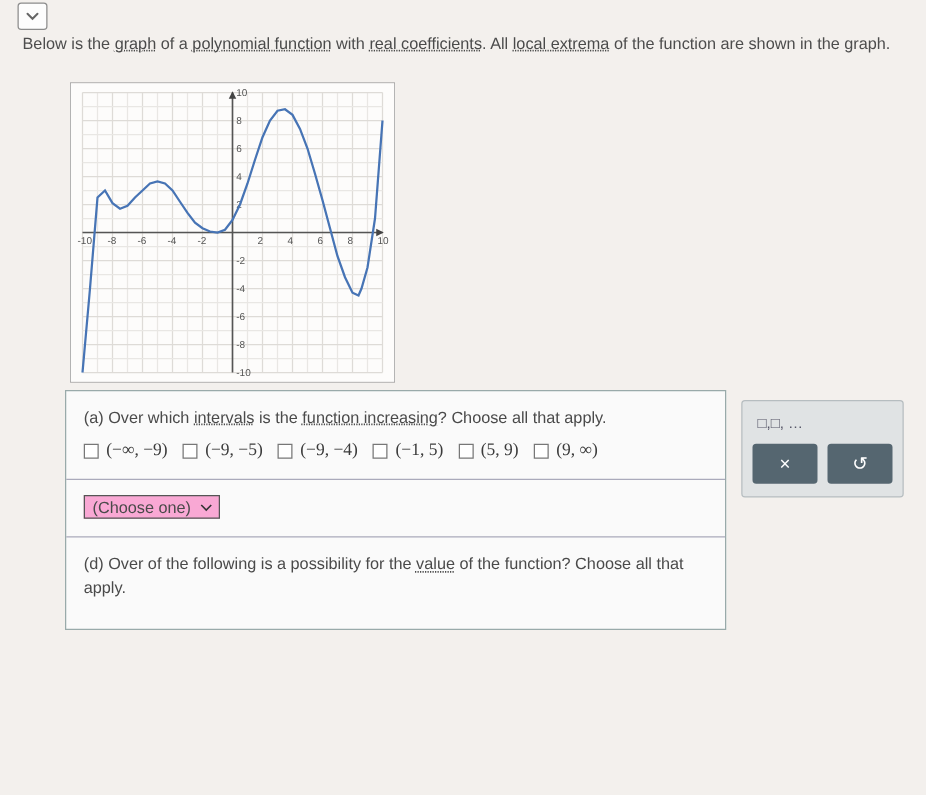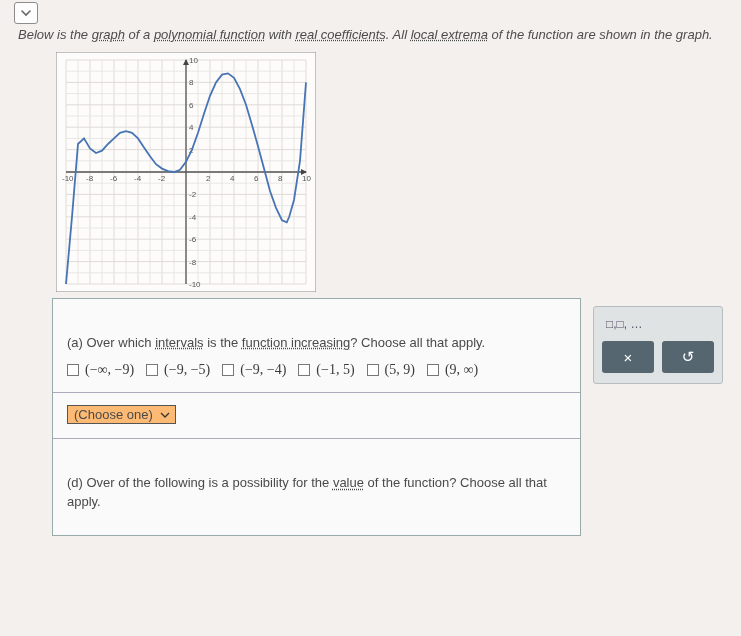--- a/index.html
+++ b/index.html
@@ -20,35 +20,35 @@
       width: 24px;
       height: 22px;
       border: 1px solid #8c8c8c;
       border-radius: 3px;
       background: #fdfdfd;
       display: flex;
       align-items: center;
       justify-content: center;
     }
     .content { padding: 26px 18px 10px 18px; }
-    .prompt { color: #4d4d4d; margin-bottom: 2px; line-height: 1.4; font-style: italic; }
+    .prompt { color: #4d4d4d; margin-bottom: 16px; line-height: 1.4; }
     .term { text-decoration: underline; text-decoration-style: dotted; color: #4a4a4a; }
     .graph-wrap { padding: 6px 0 6px 38px; }
     .graph-svg { display: block; }
     .subprompt { margin: 10px 0 14px 0; color: #4d4d4d; }
     .main-row { display: flex; gap: 12px; align-items: flex-start; }
     .answer-box { border: 1px solid #9aa; background: #fafafa; width: 540px; margin-left: 34px; }
     .section { border-top: 1px solid #aab; padding: 12px 14px 14px 14px; }
     .section:first-child { border-top: none; }
-    .qtext { color: #4a4a4a; margin-bottom: 10px; line-height: 1.4; margin-top: 23px; }
+    .qtext { color: #4a4a4a; margin-bottom: 10px; line-height: 1.4; }
     .opts-row { display: flex; flex-wrap: wrap; gap: 12px; align-items: center; }
     .opt { display: flex; align-items: center; gap: 6px; color: #3b3b3b; }
     .cb { width: 12px; height: 12px; border: 1px solid #777; background: #fff; display: inline-block; }
     .text-input { border: 1px solid #777; background: #fff; width: 18px; height: 20px; display: block; margin-left: 2px;}
-    .select-wrap { border: 1px solid #555; background: #fdba74; display: inline-flex; align-items: center; padding: 1px 4px 1px 6px; gap: 6px; }
+    .select-wrap { border: 1px solid #555; background: #f9a8d4; display: inline-flex; align-items: center; padding: 1px 4px 1px 6px; gap: 6px; }
     .select-arrow { width: 12px; height: 12px; display: inline-flex; align-items: center; justify-content: center; }
     .side-panel { border: 1px solid #b6bdc0; background: #e0e3e4; border-radius: 3px; padding: 8px 8px 10px 8px; width: 130px; margin-top: 8px;}
     .palette-row { padding: 2px 4px 10px 4px; color: #556; font-size: 12px; }
     .btn-row { display: flex; gap: 8px; }
     .sqbtn { width: 56px; height: 32px; border-radius: 3px; background: #556670; color: #fff; display: flex; align-items: center; justify-content: center; font-size: 15px; }
     .math { font-family: 'Cambria Math','Times New Roman',serif; font-size: 14px; color: #3b3b3b; }
   </style>
 </head>
 <body>
 

